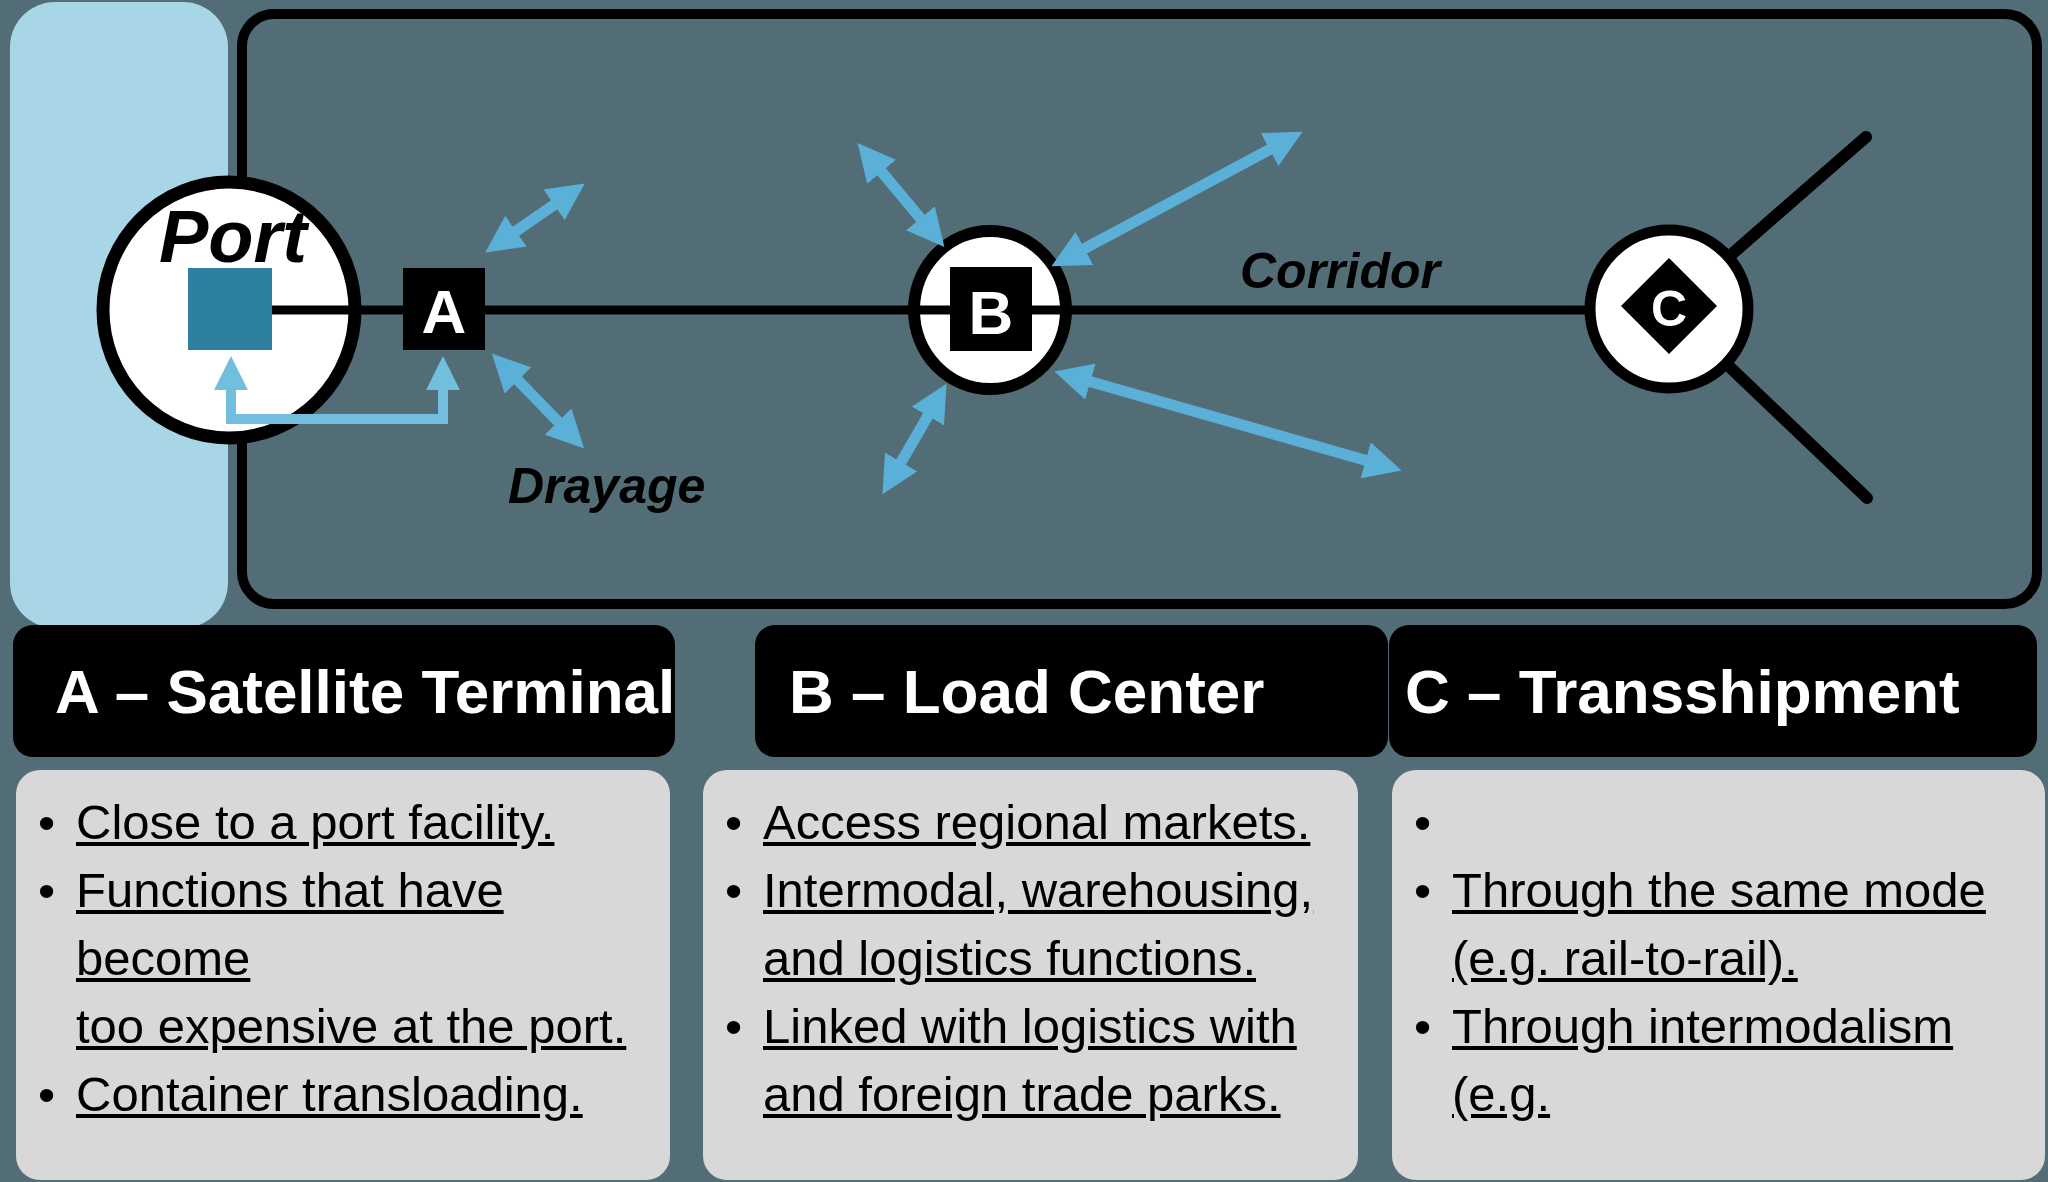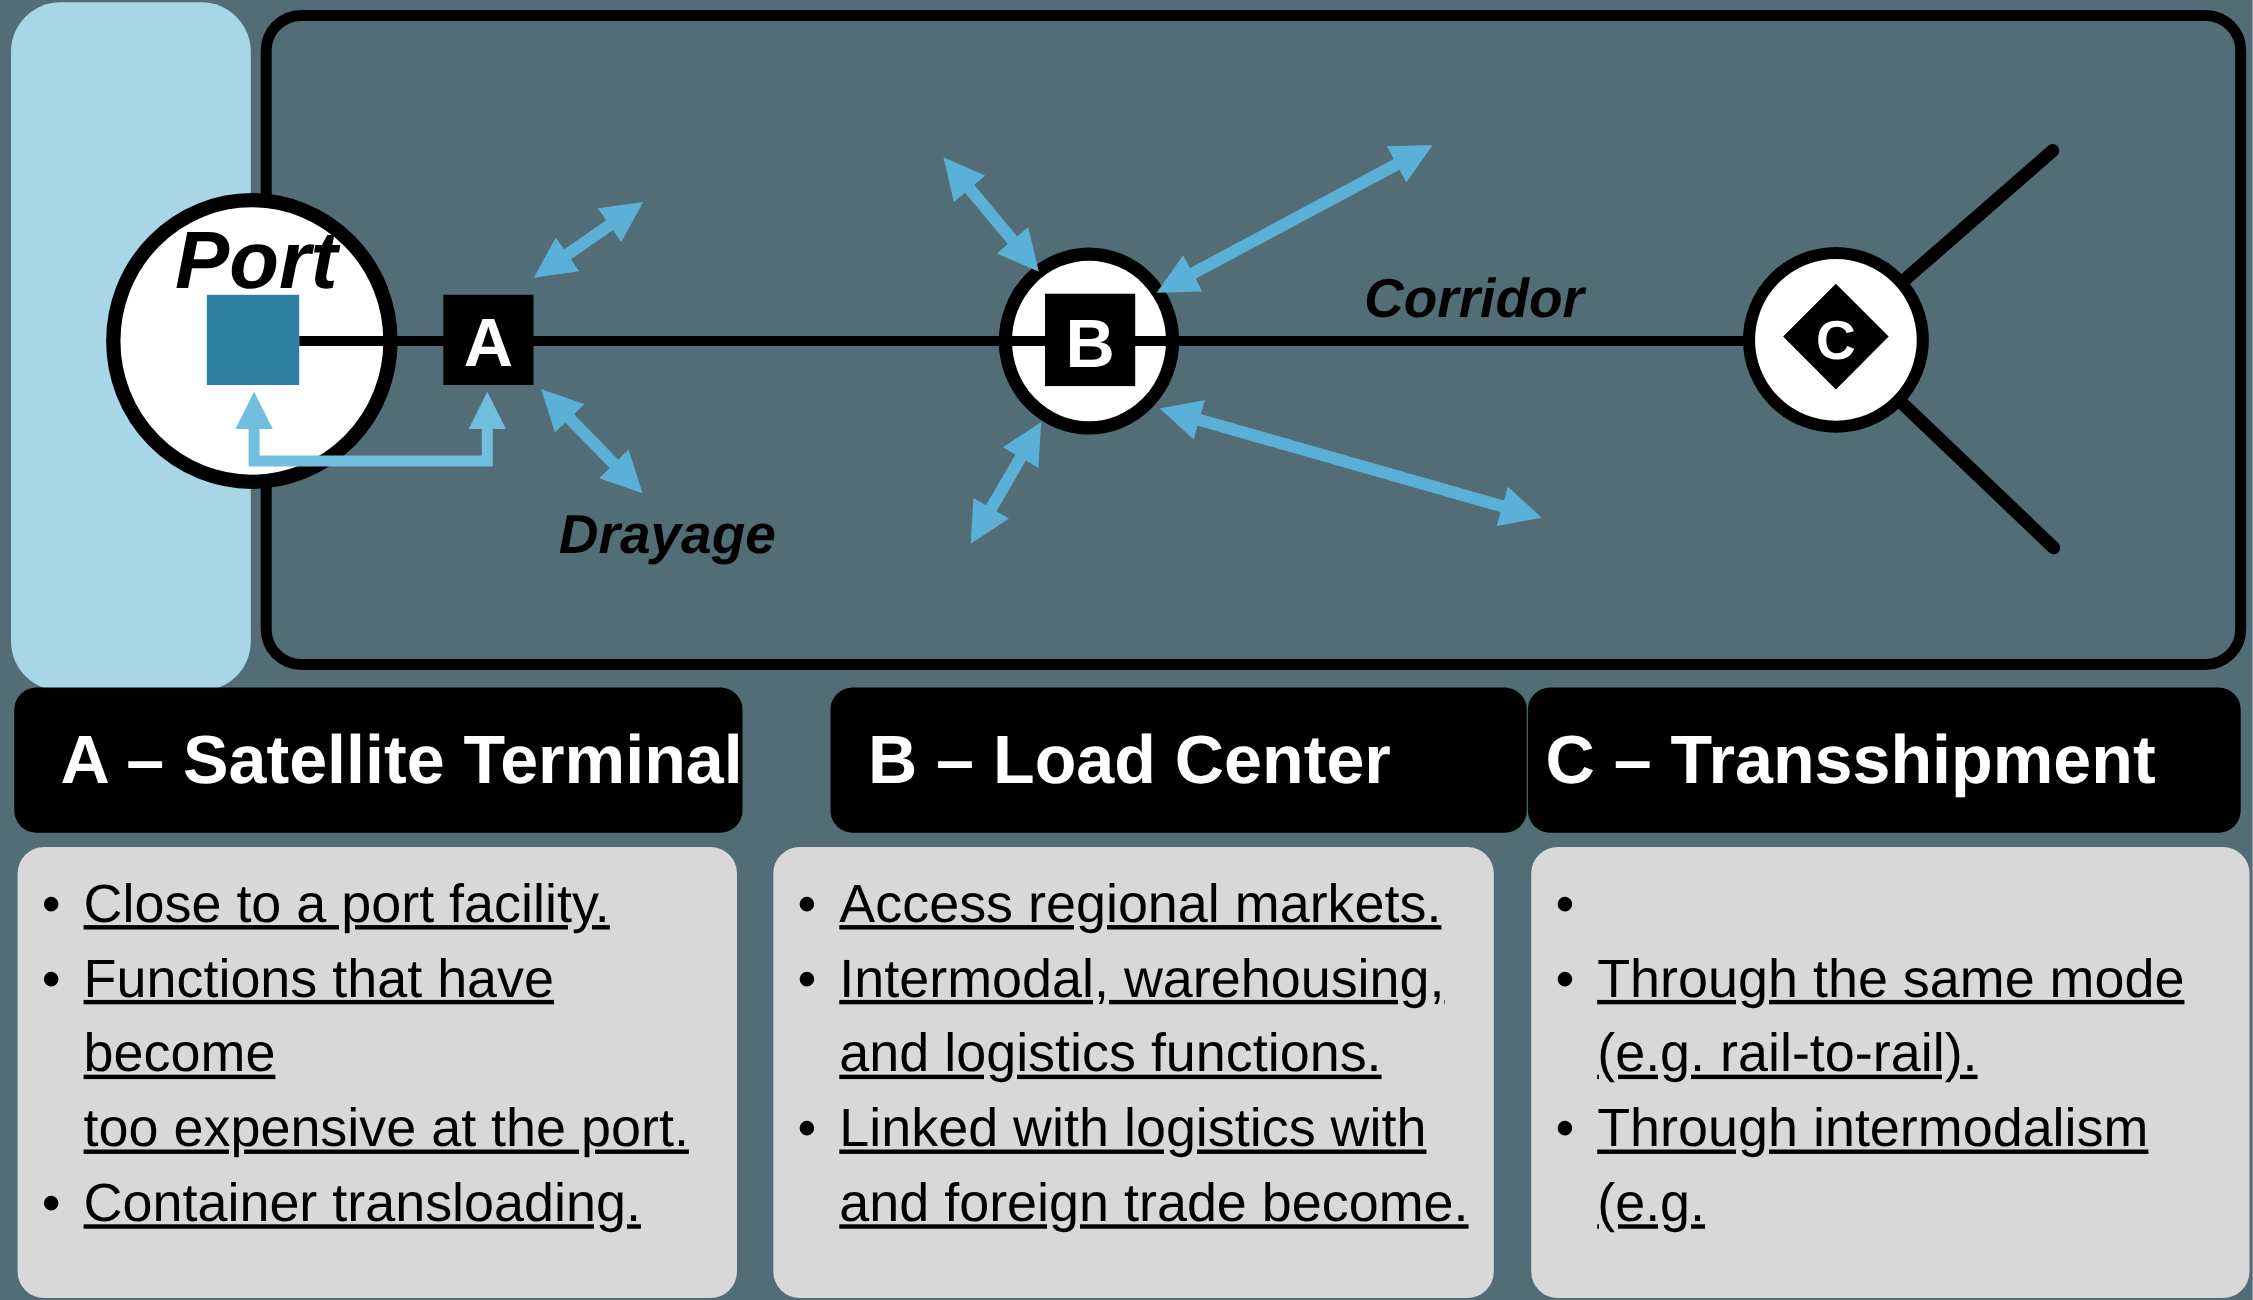--- a/index.html
+++ b/index.html
@@ -152,21 +152,21 @@
       <span class="dot">•</span>
       <span class="bl">
         <span class="line">Intermodal, warehousing,</span>
         <span class="line">and logistics functions.</span>
       </span>
     </div>
     <div class="bullet">
       <span class="dot">•</span>
       <span class="bl">
         <span class="line">Linked with logistics with</span>
-        <span class="line">and foreign trade become.</span>
+        <span class="line">and foreign trade parks.</span>
       </span>
     </div>
   </div>
 
   <div class="hdr" style="left:1389px;top:625px;min-width:648px;padding-left:16px;">
     <span>C – Transshipment</span>
   </div>
   <div class="panel" style="left:1392px;width:653px;">
     <div class="bullet">
       <span class="dot">•</span>

